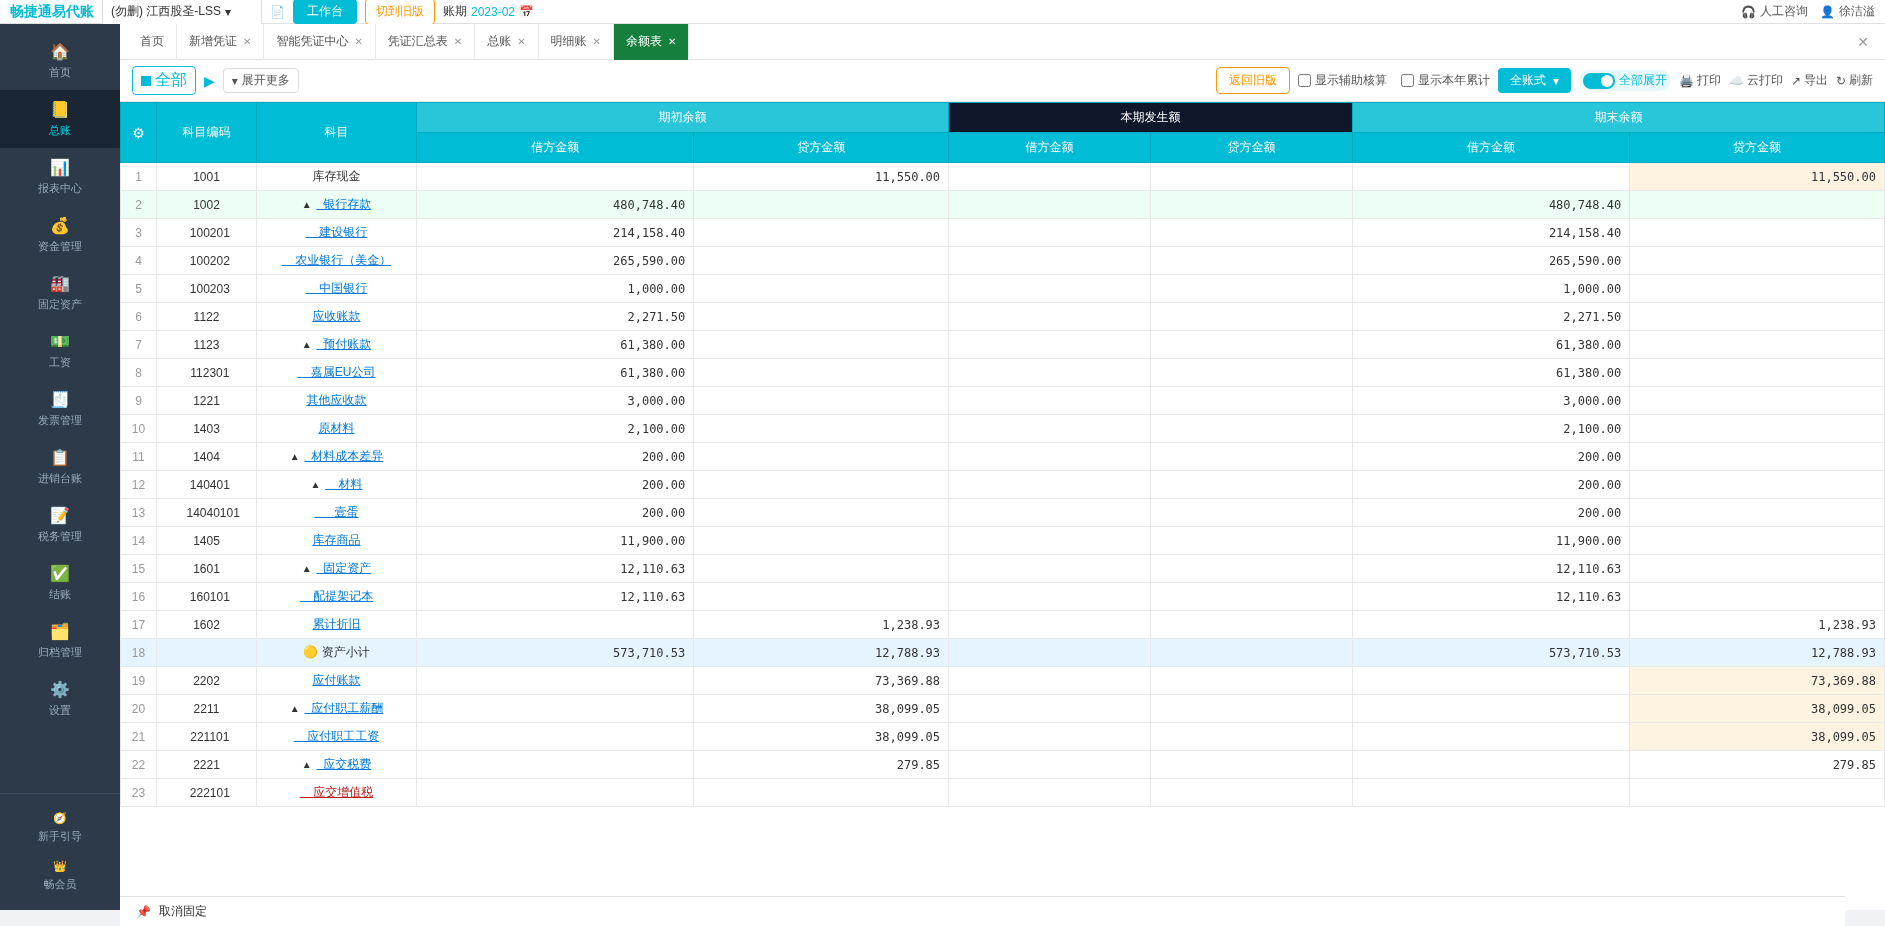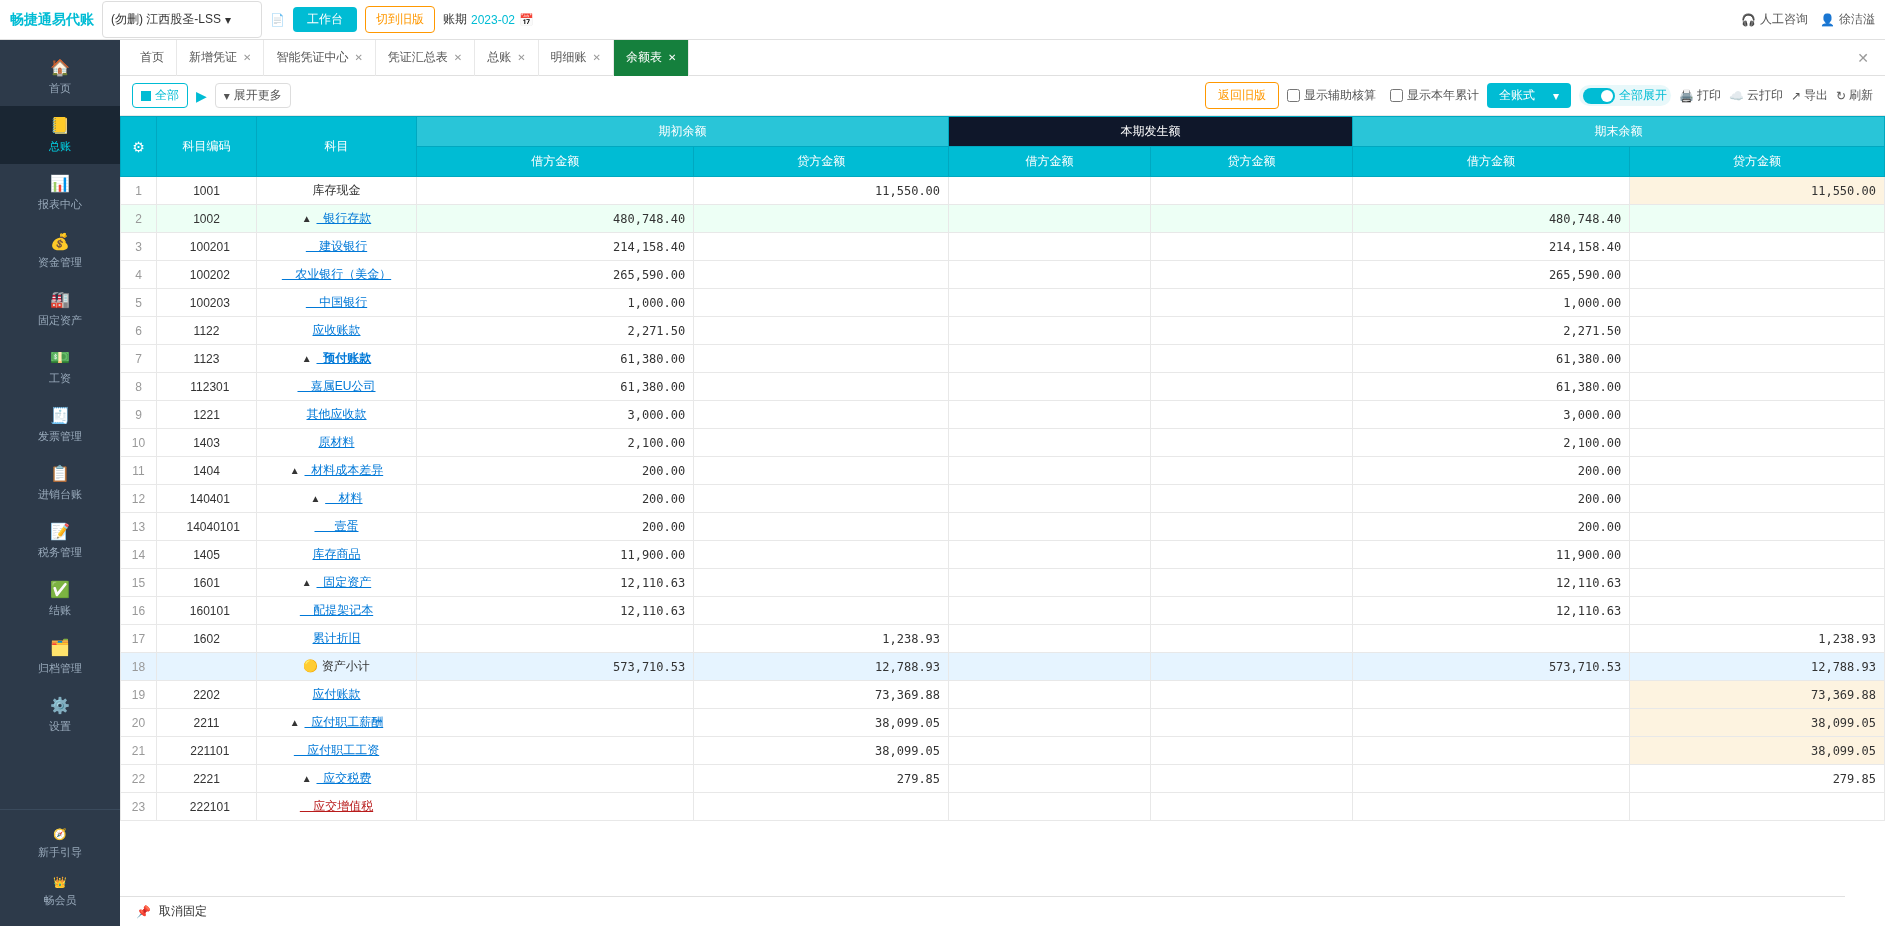--- a/index.html
+++ b/index.html
@@ -1,20 +1,20 @@
 <!DOCTYPE html>
 <html><head>
   <meta charset="utf-8">
   <style>
     * { box-sizing: border-box; margin: 0; padding: 0; }
     body { font-family: 'Microsoft YaHei', Arial, sans-serif; font-size: 12px; background: #f0f2f5; overflow: hidden; }
 
     
     .top-bar {
-      display: flex; align-items: center; background: #fff; height: 40px;
+      display: flex; align-items: center; background: #fff; height: 24px;
       padding: 0 10px; border-bottom: 1px solid #e0e0e0; gap: 8px;
     }
     .app-logo { color: #00bcd4; font-weight: bold; font-size: 14px; white-space: nowrap; }
     .company-selector {
       display: flex; align-items: center; border: 1px solid #ddd; border-radius: 4px;
       padding: 9px 8px; gap: 4px; cursor: pointer; font-size: 12px; color: #333;
       background: #fff; min-width: 160px;
     }
     .btn-workbench {
       background: #00bcd4; color: #fff; border: none; border-radius: 4px;
@@ -70,37 +70,37 @@
     .tab.active .tab-close { color: #fff; }
     .tab-close-main { margin-left: auto; font-size: 14px; cursor: pointer; padding: 0 8px; color: #999; }
 
     
     .sub-header {
       display: flex; align-items: center; background: #fff;
       padding: 6px 12px; border-bottom: 1px solid #e8e8e8; gap: 8px;
     }
     .filter-all {
       display: flex; align-items: center; border: 1px solid #00bcd4; border-radius: 4px;
-      padding: 3px 8px; gap: 4px; color: #00bcd4; cursor: pointer; font-size: 12px;
+      padding: 3px 8px; gap: 4px; color: #00bcd4; cursor: pointer; font-size: 16px;
     }
     .filter-arrow { color: #00bcd4; font-size: 14px; cursor: pointer; }
     .expand-btn {
       display: flex; align-items: center; border: 1px solid #ddd; border-radius: 4px;
       padding: 3px 8px; gap: 4px; color: #555; cursor: pointer; font-size: 12px; background: #fff;
     }
     .sub-header-spacer { flex: 1; }
     .btn-return {
       background: #fff; color: #ff9800; border: 1px solid #ff9800; border-radius: 4px;
       padding: 4px 12px; cursor: pointer; font-size: 12px;
     }
     .checkbox-group { display: flex; align-items: center; gap: 14px; font-size: 12px; color: #555; }
     .checkbox-item { display: flex; align-items: center; gap: 4px; cursor: pointer; }
     .btn-full-mode {
       background: #00bcd4; color: #fff; border: none; border-radius: 4px;
-      padding: 4px 12px; cursor: pointer; font-size: 12px; display: flex; align-items: center; gap: 18px;
+      padding: 4px 12px; cursor: pointer; font-size: 12px; display: flex; align-items: center; gap: 7px;
     }
     .toggle-group {
       display: flex; align-items: center; background: #e8f8fa; border-radius: 12px;
       padding: 2px 4px; gap: 4px;
     }
     .toggle-label { font-size: 12px; color: #00bcd4; }
     .toggle-switch {
       width: 32px; height: 16px; background: #00bcd4; border-radius: 8px;
       position: relative; cursor: pointer;
     }
@@ -414,21 +414,21 @@
                 <td class="amount">2,271.50</td>
                 <td class="amount"></td>
                 <td class="amount"></td>
                 <td class="amount"></td>
                 <td class="amount">2,271.50</td>
                 <td class="amount"></td>
               </tr>
               <tr>
                 <td class="row-num">7</td>
                 <td class="account-code">1123</td>
-                <td class="account-name"><span class="expand-icon">▲ </span><span style="color: rgb(0, 120, 215); text-decoration: underline; cursor: pointer; font-weight: bold;">&nbsp;&nbsp;预付账款</span></td>
+                <td class="account-name"><span class="expand-icon">▲ </span><span style="color: rgb(0, 120, 215); text-decoration: underline; cursor: pointer;">&nbsp;&nbsp;预付账款</span></td>
                 <td class="amount">61,380.00</td>
                 <td class="amount"></td>
                 <td class="amount"></td>
                 <td class="amount"></td>
                 <td class="amount">61,380.00</td>
                 <td class="amount"></td>
               </tr>
               <tr>
                 <td class="row-num">8</td>
                 <td class="account-code">&nbsp;&nbsp;112301</td>

